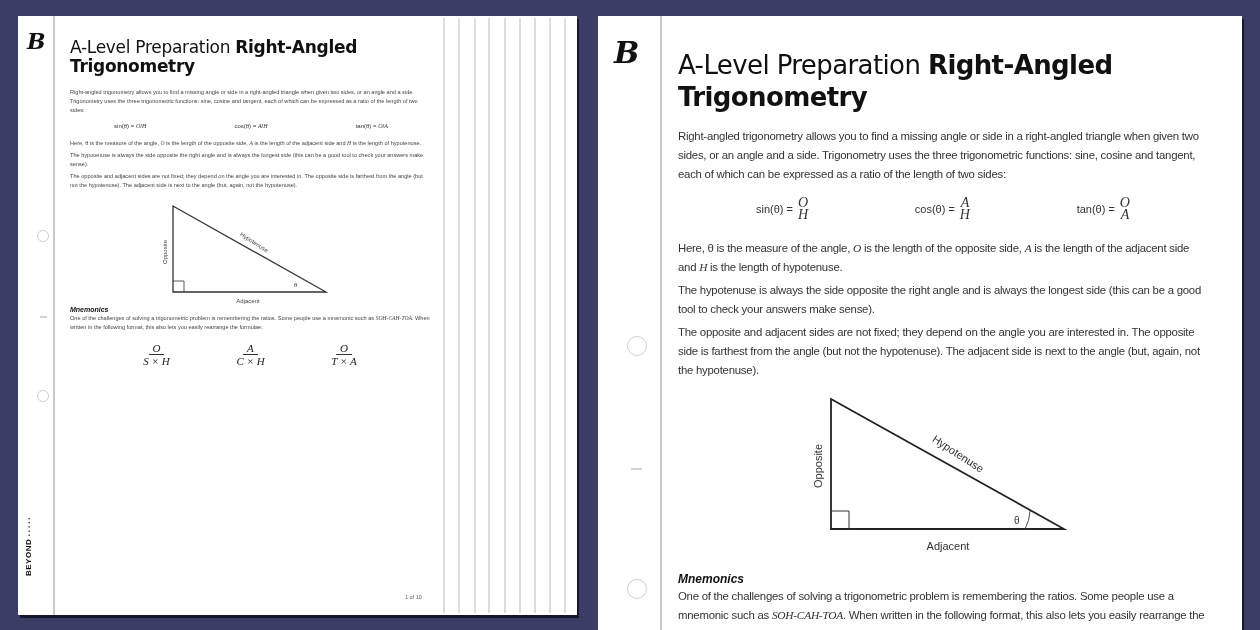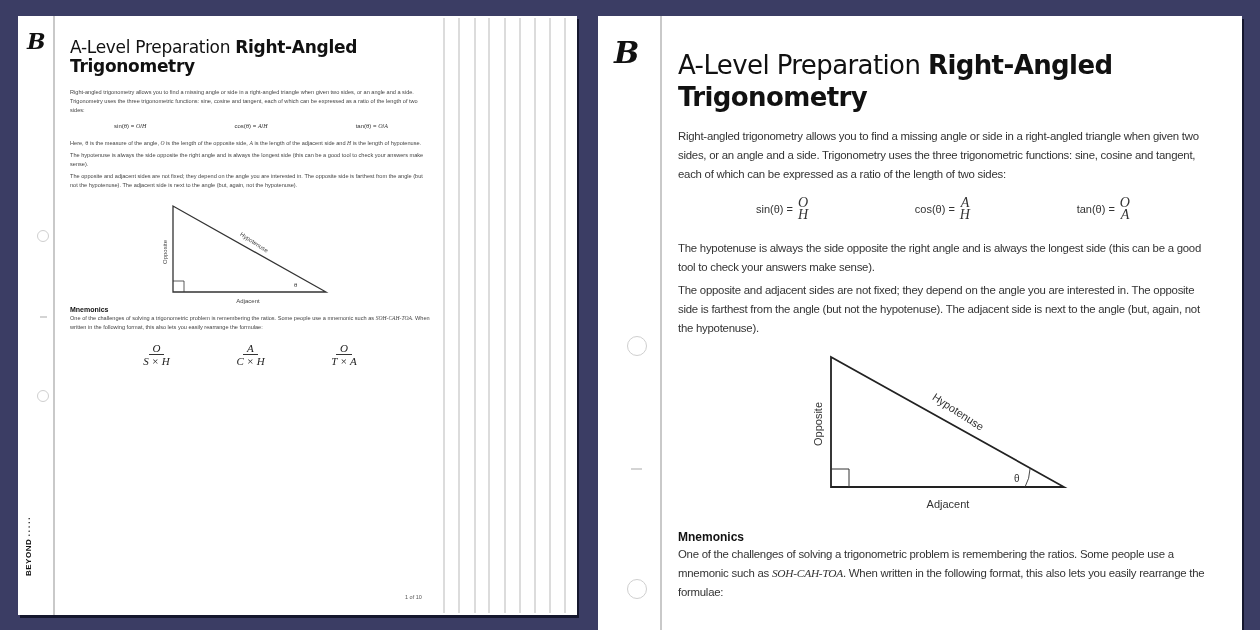--- a/index.html
+++ b/index.html
@@ -34,21 +34,21 @@
   #right-page .sidebar-rule { left: 62px; }
   #right-page .logo { left: 16px; top: 19px; font-size: 30px; }
   .r-content { position: absolute; left: 80px; top: 33px; width: 530px; }
   .r-title { font-size: 26px; line-height: 32px; color: #111; font-family: "DejaVu Sans", sans-serif; letter-spacing: -0.6px; }
   .r-title b { font-weight: bold; }
   .r-p { font-size: 11.4px; line-height: 19px; color: #333; margin-top: 4px; letter-spacing: -0.25px; }
   .r-intro { margin-top: 14px; }
   .r-formulas { display: flex; justify-content: space-between; padding: 0 78px 0 78px; margin: 13px 0 18px; font-size: 11px; color: #333; align-items: center; }
   .formula { display: inline-flex; align-items: center; gap: 5px; }
   .frac { display: inline-flex; flex-direction: column; align-items: center; font-family: "Liberation Serif", serif; font-style: italic; font-size: 14px; line-height: 12px; }
-  .mn-head { font-weight: bold; font-size: 12px; color: #111; margin-top: 8px; }
+  .mn-head { font-weight: bold; font-size: 12px; color: #111; margin-top: 8px; font-style: italic; }
   .ital { font-family: "Liberation Serif", serif; font-style: italic; }
   svg text { font-family: "Liberation Sans", sans-serif; }
 </style>
 </head>
 <body>
 
 <div class="page" id="left-page">
   <div class="sidebar-rule"></div>
   <div class="logo">B</div>
   <div class="hole" style="left:19px;top:214px;width:12px;height:12px;"></div>
@@ -137,20 +137,21 @@
           </span>
         </span>
       <span class="formula">
           <span>tan(θ) =</span>
           <span class="frac">
             <span>O</span>
             <span>A</span>
           </span>
         </span>
     </div>
+    <p class="r-p"><span>Here, θ is the measure of the angle, </span><span class="ital">O</span><span> is the length of the opposite side, </span><span class="ital">A</span><span> is the length of the adjacent side and </span><span class="ital">H</span><span> is the length of hypotenuse.</span></p>
     <p class="r-p">The hypotenuse is always the side opposite the right angle and is always the longest side (this can be a good tool to check your answers make sense).</p>
     <p class="r-p">The opposite and adjacent sides are not fixed; they depend on the angle you are interested in. The opposite side is farthest from the angle (but not the hypotenuse). The adjacent side is next to the angle (but, again, not the hypotenuse).</p>
     <svg width="530" height="178" style="display:block;margin-top:6px">
       <polygon points="153,13 153,143 386,143" fill="none" stroke="#222" stroke-width="1.8"></polygon>
       <polyline points="153,125 171,125 171,143" fill="none" stroke="#333" stroke-width="1"></polyline>
       <path d="M 347,143 A 40 40 0 0 0 352,125" fill="none" stroke="#333" stroke-width="0.9"></path>
       <text x="144" y="80" font-size="11" fill="#333" text-anchor="middle" transform="rotate(-90 144 80)">Opposite</text>
       <text x="278" y="71" font-size="11" fill="#333" text-anchor="middle" transform="rotate(33 278 71)">Hypotenuse</text>
       <text x="270" y="164" font-size="11" fill="#333" text-anchor="middle">Adjacent</text>
       <text x="336" y="138" font-size="10" fill="#333">θ</text>

